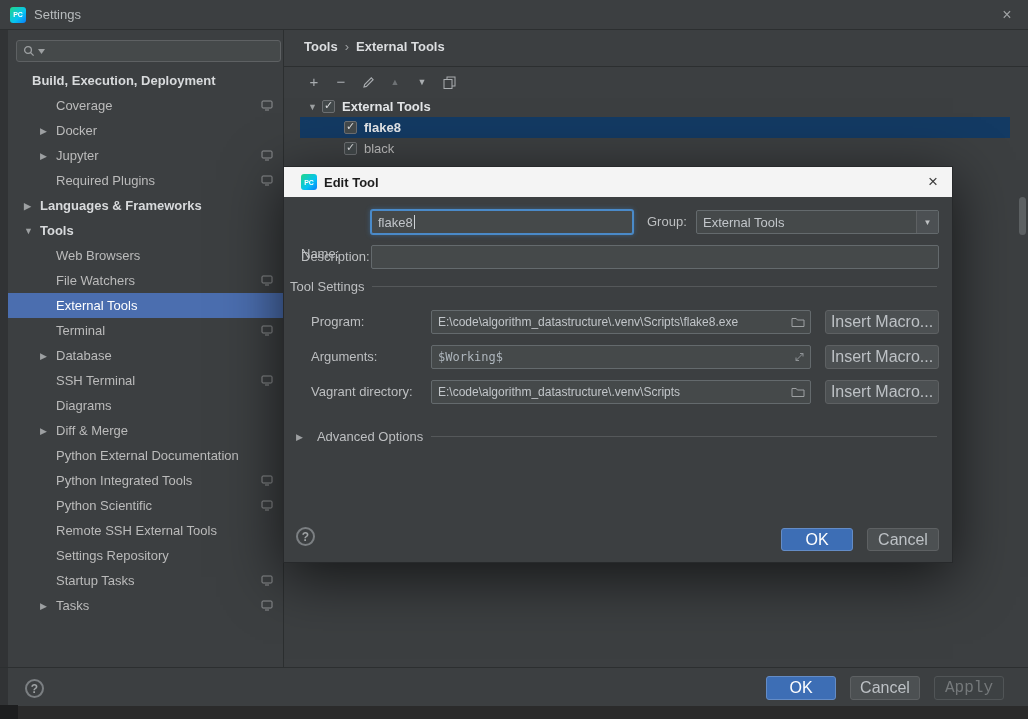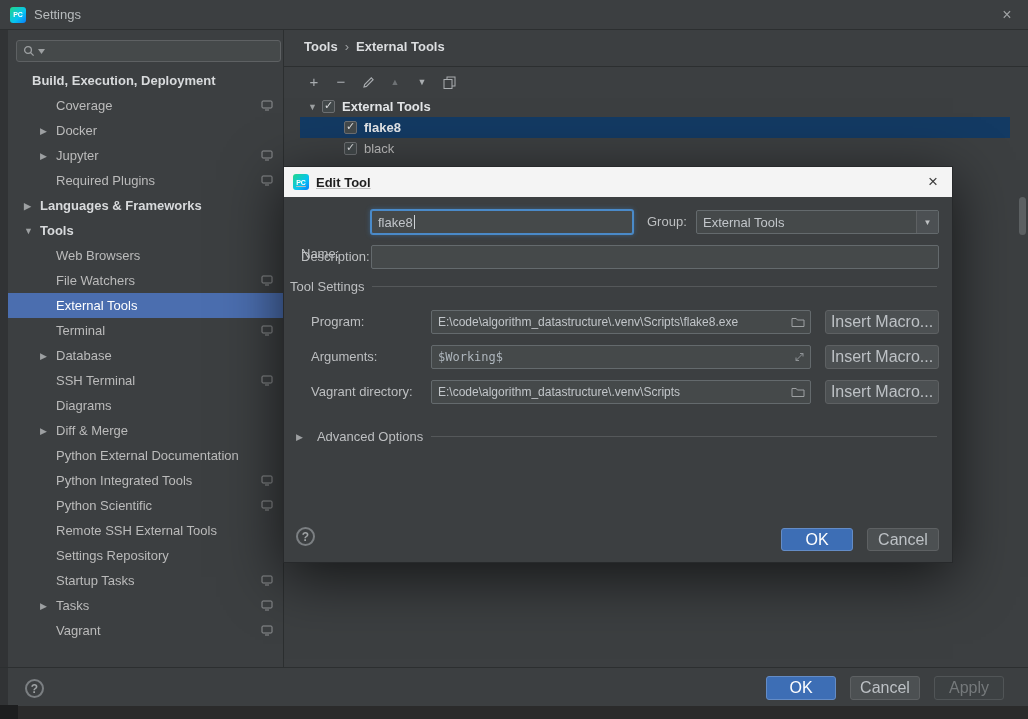--- a/index.html
+++ b/index.html
@@ -66,21 +66,21 @@
   .cb { width:13px; height:13px; background:#43494b; border:1px solid #6d7073; border-radius:2px;
     position:relative; flex:0 0 13px; margin-right:7px; }
   .cb.checked::after { content:"✓"; position:absolute; left:1px; top:-2px;
     font-size:11px; color:#dcdee0; }
   .tlabel { color:#bbbbbb; }
   .tlabel.bold { font-weight:bold; color:#e3e5e7; }
   
   .dialog { position:absolute; left:283px; top:166px; width:670px; height:397px;
     background:#3c3f41; border:1px solid #27292b; z-index:20;
     box-shadow:0 14px 55px rgba(0,0,0,0.65); }
-  .dlg-title { height:30px; background:#f4f4f4; display:flex; align-items:center; padding:0 9px;text-decoration:underline; }
+  .dlg-title { height:30px; background:#f4f4f4; display:flex; align-items:center; padding:0 17px; }
   .dlg-title-text { margin-left:7px; font-weight:bold; color:#1e1e1e; }
   .dlg-close { position:absolute; right:8px; top:4px; width:22px; height:22px; text-align:center;
     line-height:22px; font-size:17px; color:#3c3c3c; }
   .dlg-close::before { content:"×"; }
   .f-label { position:absolute; color:#bdbfc1; line-height:24px; white-space:nowrap; }
   .inp { position:absolute; height:24px; background:#45494a; border:1px solid #646a6d;
     border-radius:2px; display:flex; align-items:center; padding:0 6px; color:#c2c6ca; overflow:hidden; }
   .inp.focus { border-color:#4a8ac9; box-shadow:0 0 0 1px #4a8ac9, 0 0 5px 1px rgba(64,134,201,.45); }
   .inp .pad-icon { padding-right:20px; }
   .caret { display:inline-block; width:1px; height:14px; background:#cdd1d4; margin-left:1px; }
@@ -237,27 +237,20 @@
             </svg></span>
         </div>
       <div class="nr p32">
           <span class="tw right"></span>
           <span>Tasks</span>
         <span class="ricon"><svg width="12" height="11" viewBox="0 0 12 11">
               <rect x="1" y="1" width="10" height="7" rx="1" fill="none" stroke="#8f9294"></rect>
               <line x1="4" y1="10" x2="8" y2="10" stroke="#8f9294"></line>
             </svg></span>
         </div>
-      <div class="nr p48">
-          <span>Vagrant</span>
-        <span class="ricon"><svg width="12" height="11" viewBox="0 0 12 11">
-              <rect x="1" y="1" width="10" height="7" rx="1" fill="none" stroke="#8f9294"></rect>
-              <line x1="4" y1="10" x2="8" y2="10" stroke="#8f9294"></line>
-            </svg></span>
-        </div>
     </div>
   </div>
 
   <div class="v-div"></div>
 
   <div class="content">
     <div class="crumbs">
       <span>Tools</span><span class="crumb-sep"></span><span>External Tools</span>
     </div>
     <div class="hline1"></div>
@@ -294,21 +287,21 @@
         <span class="cb checked"></span>
         <span class="tlabel">black</span>
       </div>
     </div>
   </div>
 
   <div class="footer-line"></div>
   <span class="help-circle" style="left:25px; top:679px;"></span>
   <div class="btn blue" style="left:766px; top:676px; width:70px;">OK</div>
   <div class="btn" style="left:850px; top:676px; width:70px;">Cancel</div>
-  <div class="btn dis" style="left:934px; top:676px; width:70px;">Apply</div>
+  <div class="btn dis" style="left:934px; top:676px; width:70px;font-family:Liberation Mono, monospace;">Apply</div>
   <div class="bottom-strip"></div>
   <div class="corner-dark"></div>
   <div class="sb-thumb"></div>
 
   <div class="dialog">
     <div class="dlg-title">
       <span class="pc-logo">PC</span>
       <span class="dlg-title-text">Edit Tool</span>
       <span class="dlg-close"></span>
     </div>

